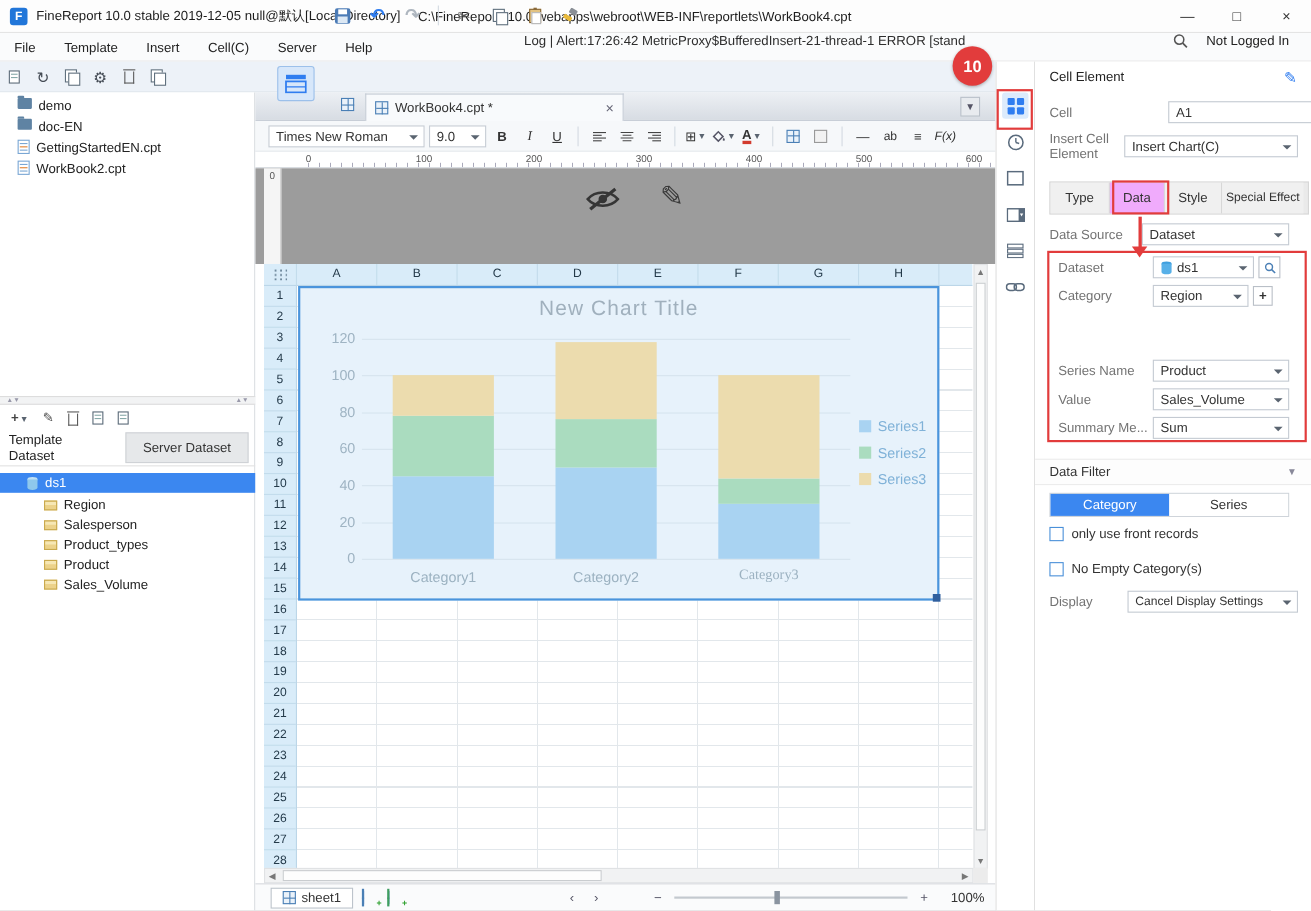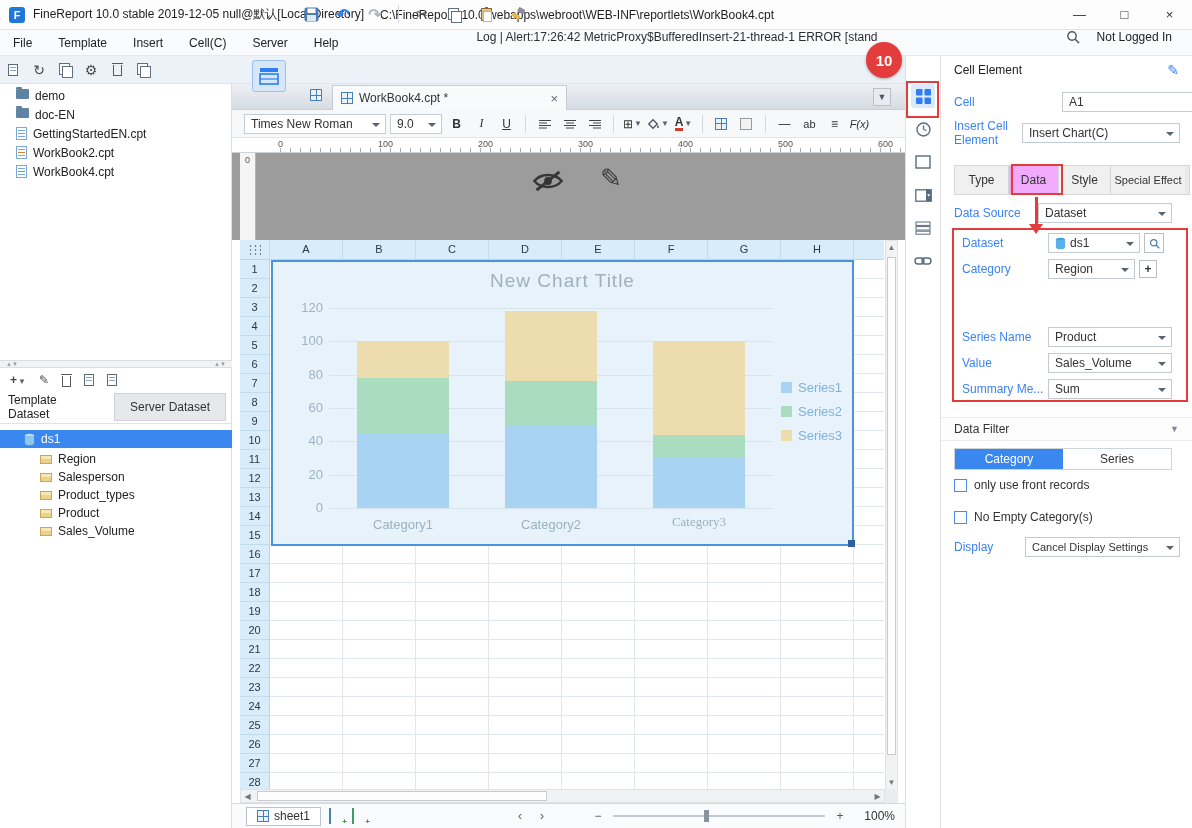--- a/index.html
+++ b/index.html
@@ -113,21 +113,21 @@
 
 
 .vtools{position:absolute;left:905px;top:56px;width:36px;height:772px;background:#fff;border-left:1px solid #e0e0e0;border-right:1px solid #e0e0e0;display:flex;flex-direction:column;align-items:center;padding-top:28px;gap:9px}
 .vt-btn{width:24px;height:24px;display:flex;align-items:center;justify-content:center;border-radius:3px}
 .vt-active{background:#dcebfc}
 
 
 .inspector{position:absolute;left:941px;top:56px;width:251px;height:772px;background:#fff}
 .ins-head{position:absolute;left:0;top:0;width:251px;height:28px;display:flex;align-items:center;padding:0 13px;color:#222}
 .ins-edit{margin-left:auto;color:#2f7df0;font-size:14px}
-.ins-label{color:#3b82f6}
+.ins-label{color:#737373}
 .irow{position:absolute;display:flex;align-items:center}
 .dd{height:20px;background:#fff;border:1px solid #c4cad2;display:flex;align-items:center;padding:0 16px 0 6px;position:relative;white-space:nowrap;overflow:hidden}
 .input{height:20px;background:#fff;border:1px solid #c4cad2;padding:0 6px;font-size:12px;font-family:inherit;color:#333}
 .ins-tabs{position:absolute;left:13px;top:109px;width:236px;height:30px;display:flex;background:#eaeaea;border:1px solid #d7d7d7}
 .ins-tab{display:flex;align-items:center;justify-content:center;text-align:center;color:#333;border-right:1px solid #d7d7d7;background:#f0f0f0}
 .ins-tab.active{background:#f0abfc}
 .ins-tab.small{font-size:11px;line-height:12px}
 .sq-btn{width:20px;height:20px;border:1px solid #b9bfc7;background:#fff;display:flex;align-items:center;justify-content:center;margin-left:4px}
 .dfilter{position:absolute;left:0;top:361px;width:251px;height:24px;border-top:1px solid #ececec;border-bottom:1px solid #ececec;background:#fdfdfd;display:flex;align-items:center;padding:0 13px}
 .chev{margin-left:auto;color:#889;font-size:9px}
@@ -642,24 +642,20 @@
       <div>
 
       <div class="tree-item">
           <span class="icon-cpt"></span>
           <span class="lbl">GettingStartedEN.cpt</span>
         </div>
           <div class="tree-item">
           <span class="icon-cpt"></span>
           <span class="lbl">WorkBook2.cpt</span>
         </div>
-          <div class="tree-item">
-          <span class="icon-cpt"></span>
-          <span class="lbl">WorkBook4.cpt</span>
-        </div>
         </div>
     </div>
     <div class="splitter">
         <span>▲▼</span>
         <span>▲▼</span>
       </div>
     <div class="ds-toolbar">
       <span style="font-weight:bold">+<span class="tiny-dd">▼</span></span>
       <span>✎</span>
       <span class="icon-trash"></span>

